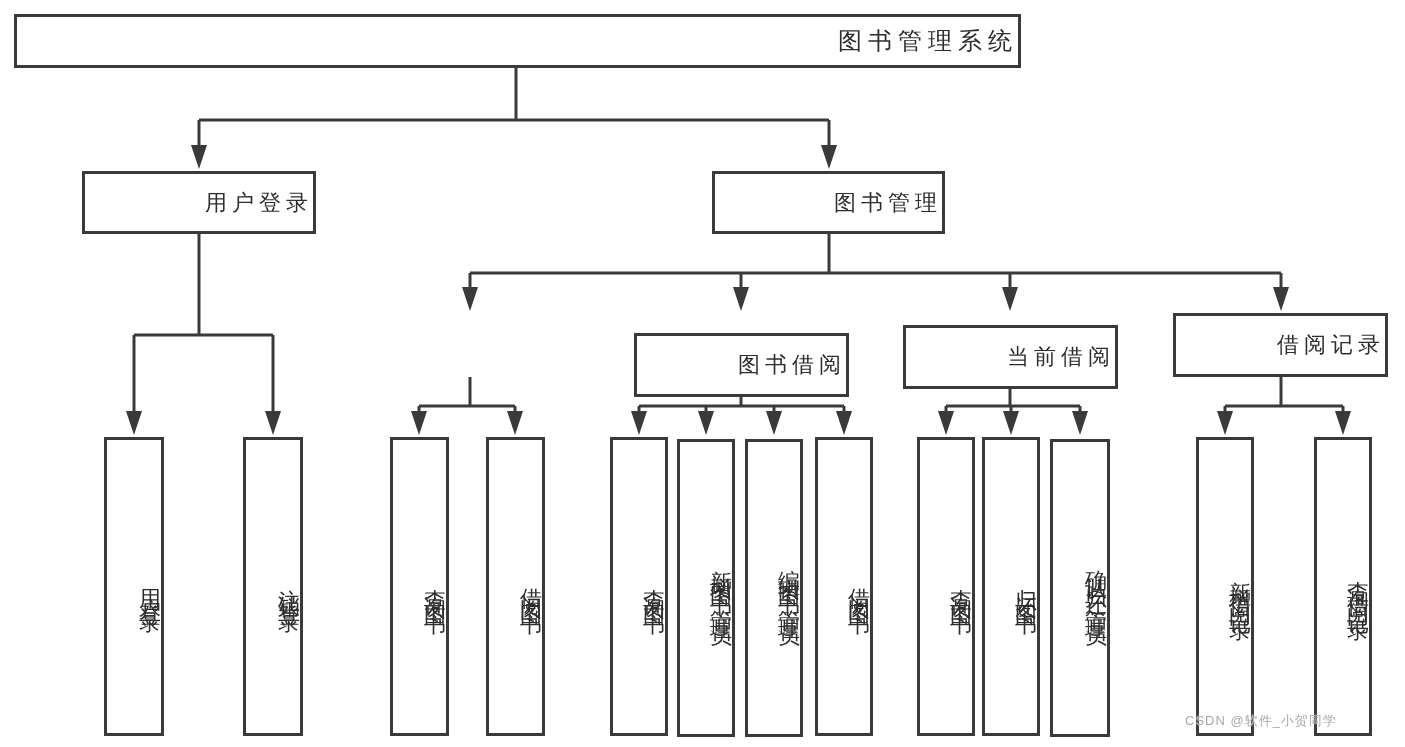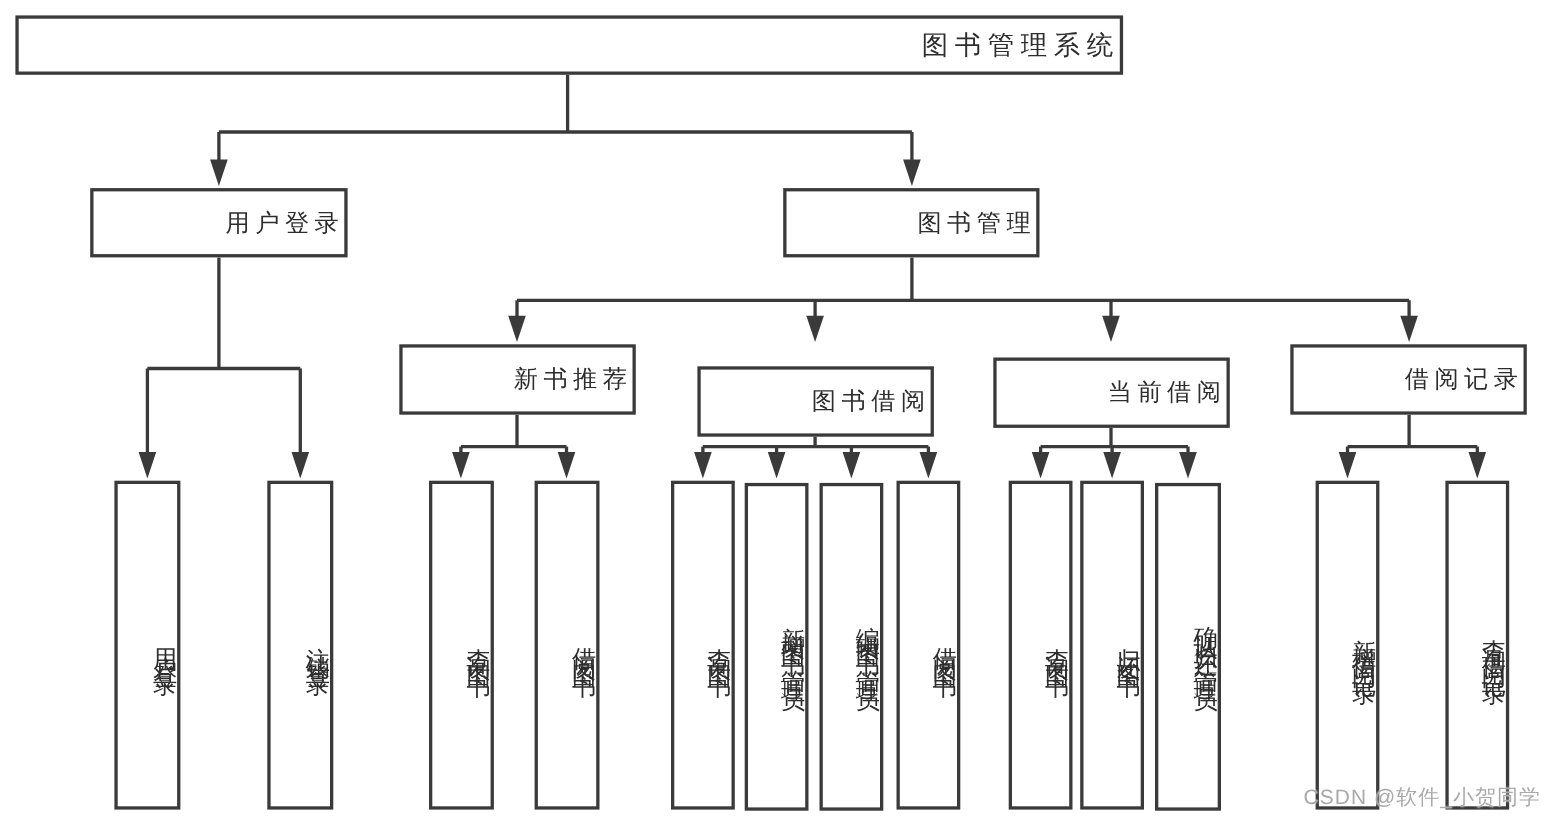--- a/index.html
+++ b/index.html
@@ -54,21 +54,21 @@
     font-size: 22px;
     letter-spacing: 8px;
     line-height: 1;
     color: #2d2d2d;
     white-space: nowrap;
   }
   .watermark {
     position: absolute;
     left: 1185px;
     top: 712px;
-    font-size: 19px;
+    font-size: 13px;
     letter-spacing: 1px;
     color: #a9a9a9;
     text-shadow: 0 0 2px #ffffff;
     white-space: nowrap;
     z-index: 5;
   }
 </style>
 </head>
 <body>
 
@@ -147,23 +147,20 @@
     <span class="h-label">图书管理系统</span>
   </div>
 
   <div class="box" style="left:82px; top:171px; width:234px; height:63px;">
     <span class="h-label">用户登录</span>
   </div>
   <div class="box" style="left:712px; top:171px; width:233px; height:63px;">
     <span class="h-label">图书管理</span>
   </div>
 
-  <div class="box" style="left:363px; top:313px; width:215px; height:64px;">
-    <span class="h-label">新书推荐</span>
-  </div>
   <div class="box" style="left:634px; top:313px; width:215px; height:64px;margin-top:20px;">
     <span class="h-label">图书借阅</span>
   </div>
   <div class="box" style="left:903px; top:313px; width:215px; height:64px;margin-top:12px;">
     <span class="h-label">当前借阅</span>
   </div>
   <div class="box" style="left:1173px; top:313px; width:215px; height:64px;">
     <span class="h-label">借阅记录</span>
   </div>
 

